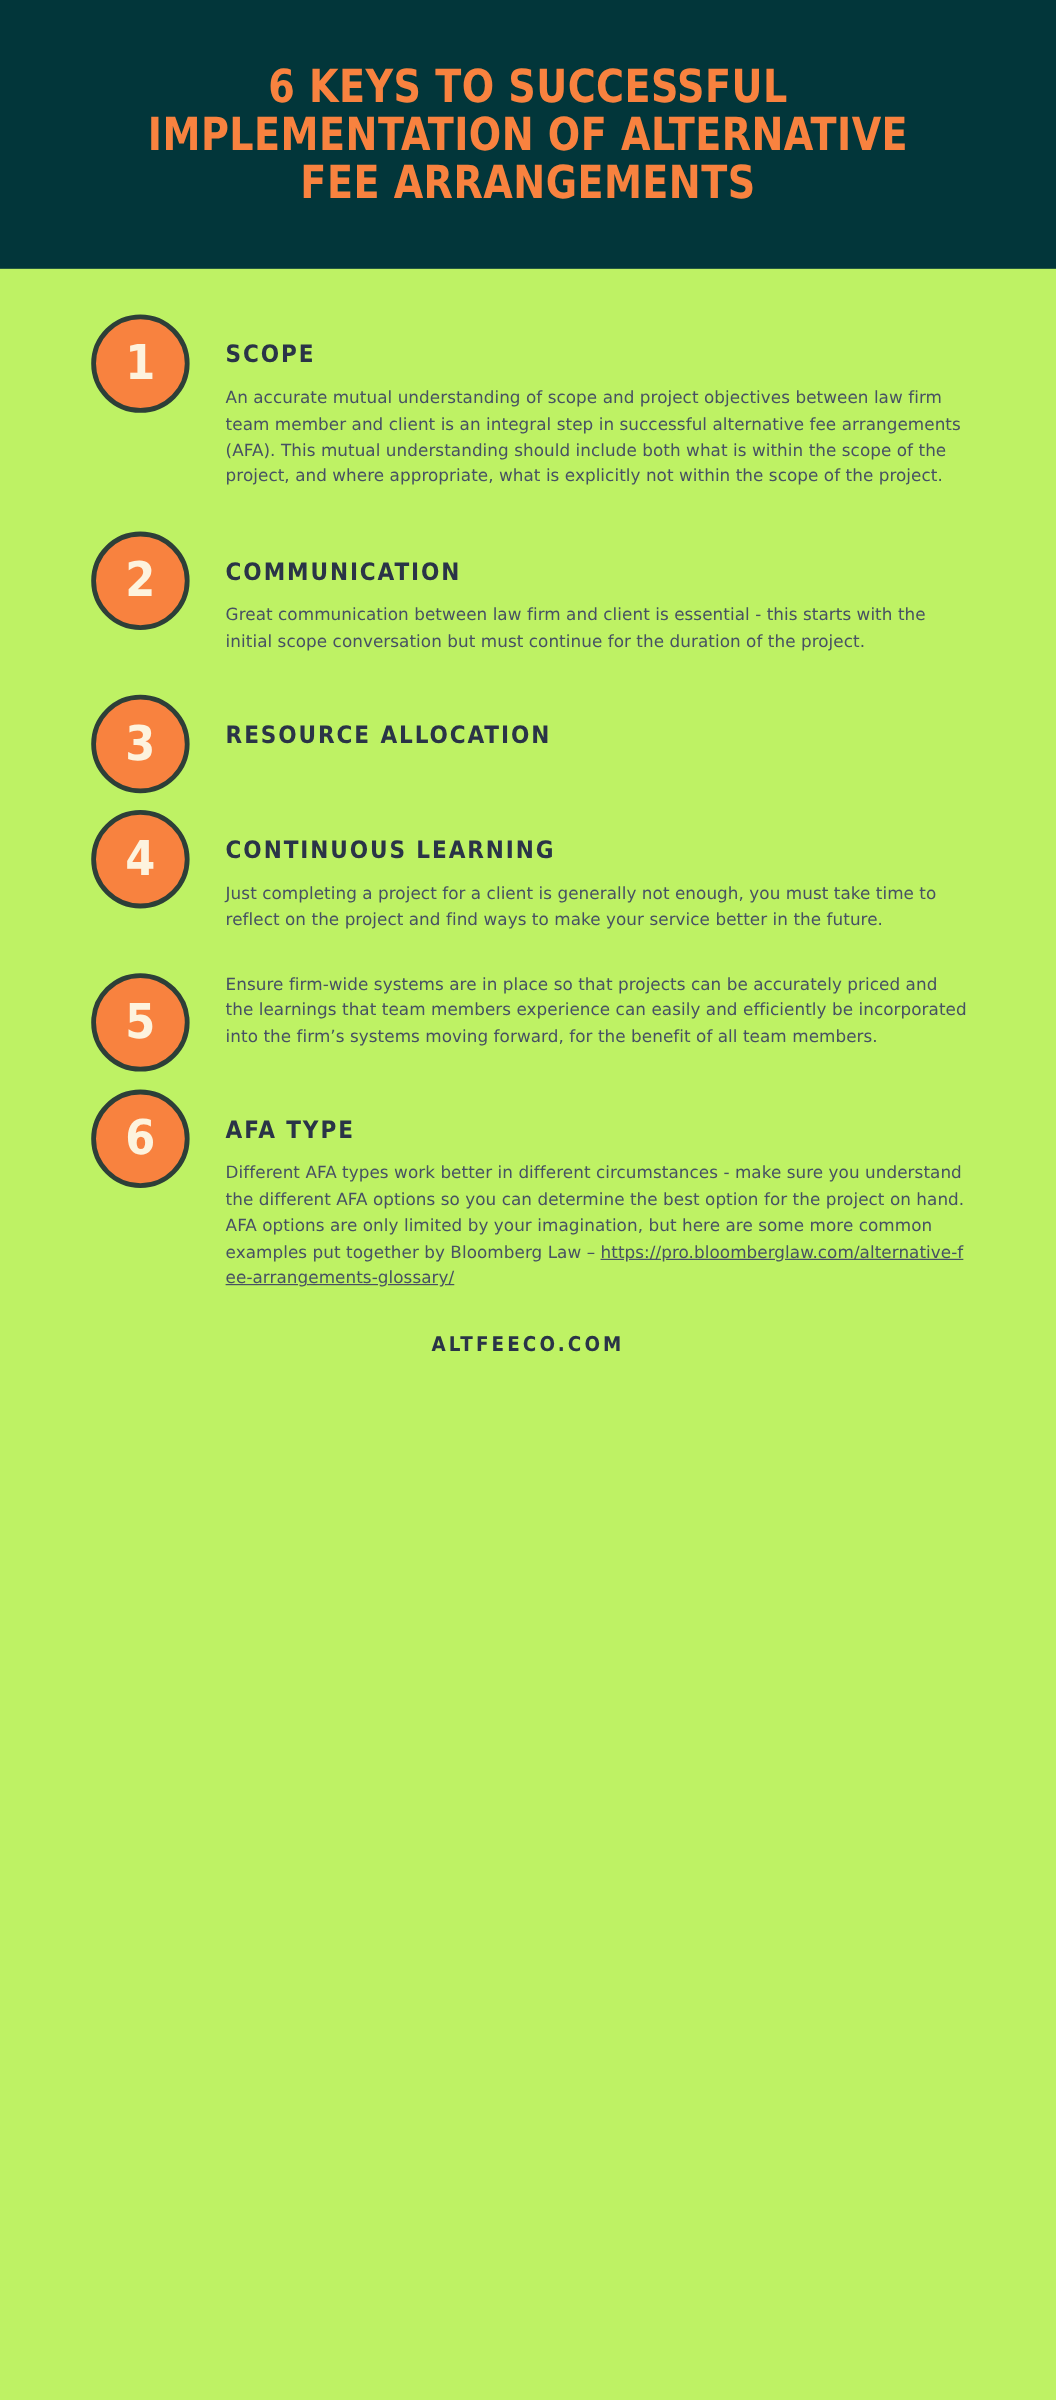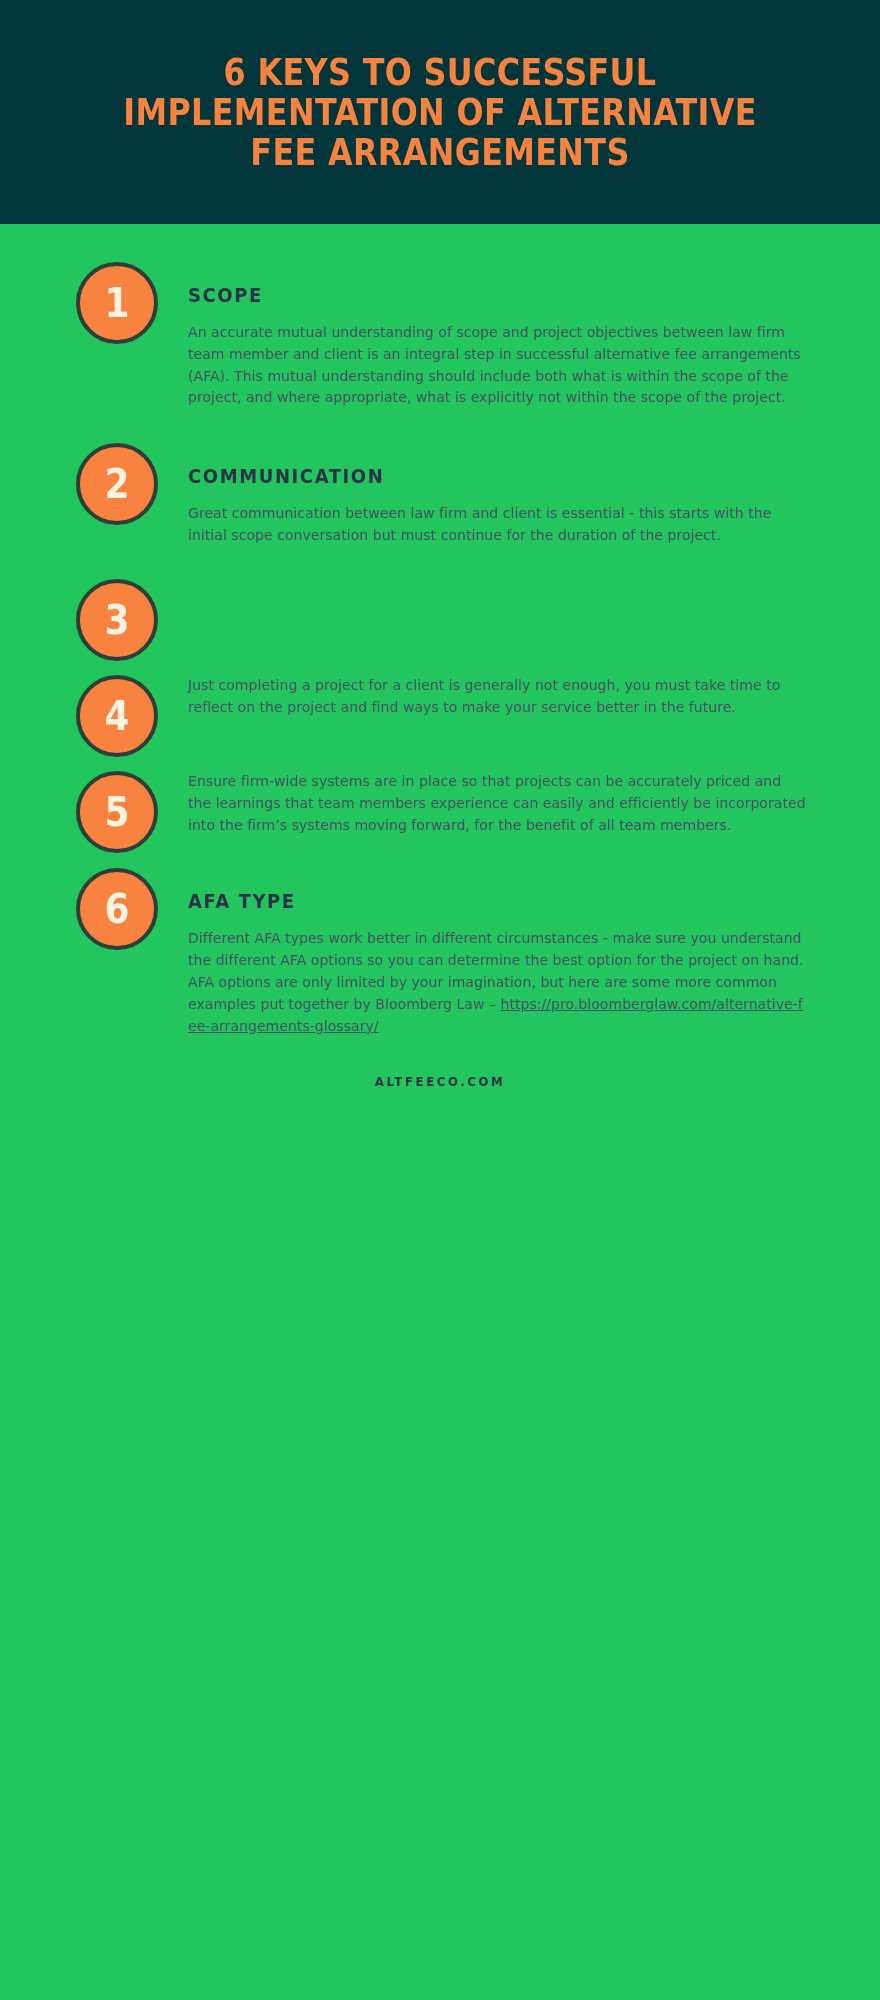--- a/index.html
+++ b/index.html
@@ -7,21 +7,21 @@
     width:880px;
     height:2000px;
     background:#d7d7d7;
     font-family:"Liberation Sans", sans-serif;
     overflow:hidden;
   }
   .page{
     position:relative;
     width:880px;
     height:2000px;
-    background:#22c55e;
+    background:#bef264;
   }
 
   
   .header{
     width:880px;
     height:224px;
     background:#02363a;
     display:flex;
     align-items:center;
     justify-content:center;
@@ -126,21 +126,21 @@
 
   
   .footer{
     margin-top:34px;
     text-align:center;
   }
   .footer-text{
     color:#2a3447;
     font-family:"Liberation Sans Narrow","DejaVu Sans Condensed","Liberation Sans", sans-serif;
     font-weight:700;
-    font-size:13px;
+    font-size:17px;
     letter-spacing:2.6px;
     text-transform:uppercase;
   }
 </style>
 </head>
 <body>
 
 <div class="page">
 
   <div class="header">
@@ -162,26 +162,28 @@
         <span class="badge-num">2</span>
       </div>
       <h2 class="item-heading">COMMUNICATION</h2>
       <p class="item-body">Great communication between law firm and client is essential - this starts with the initial scope conversation but must continue for the duration of the project.</p>
     </div>
 
     <div class="item item-3">
       <div class="badge">
         <span class="badge-num">3</span>
       </div>
+      <h2 class="item-heading">RESOURCE ALLOCATION</h2>
     </div>
 
     <div class="item item-4">
       <div class="badge">
         <span class="badge-num">4</span>
       </div>
+      <h2 class="item-heading">CONTINUOUS LEARNING</h2>
       <p class="item-body">Just completing a project for a client is generally not enough, you must take time to reflect on the project and find ways to make your service better in the future.</p>
     </div>
 
     <div class="item item-5">
       <div class="badge">
         <span class="badge-num">5</span>
       </div>
       <p class="item-body">Ensure firm-wide systems are in place so that projects can be accurately priced and the learnings that team members experience can easily and efficiently be incorporated into the firm’s systems moving forward, for the benefit of all team members.</p>
     </div>
 

